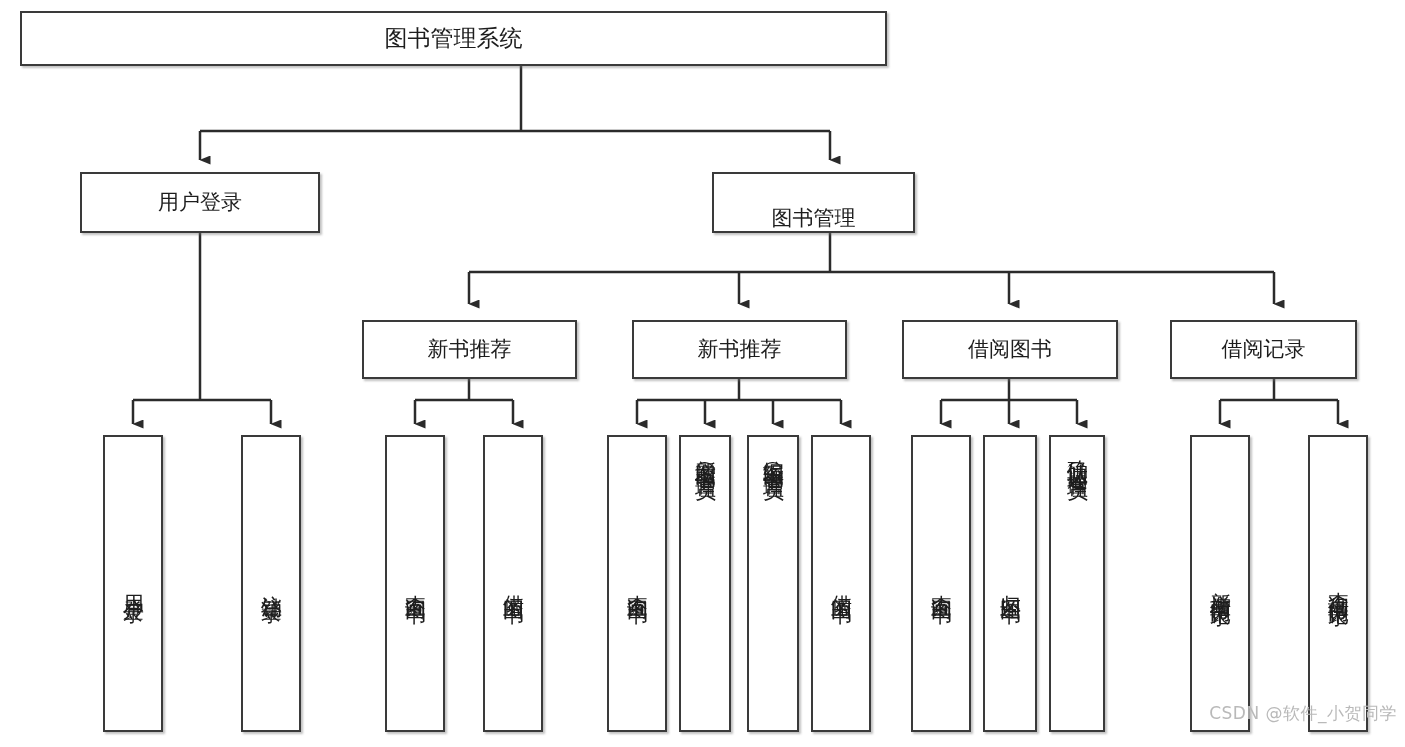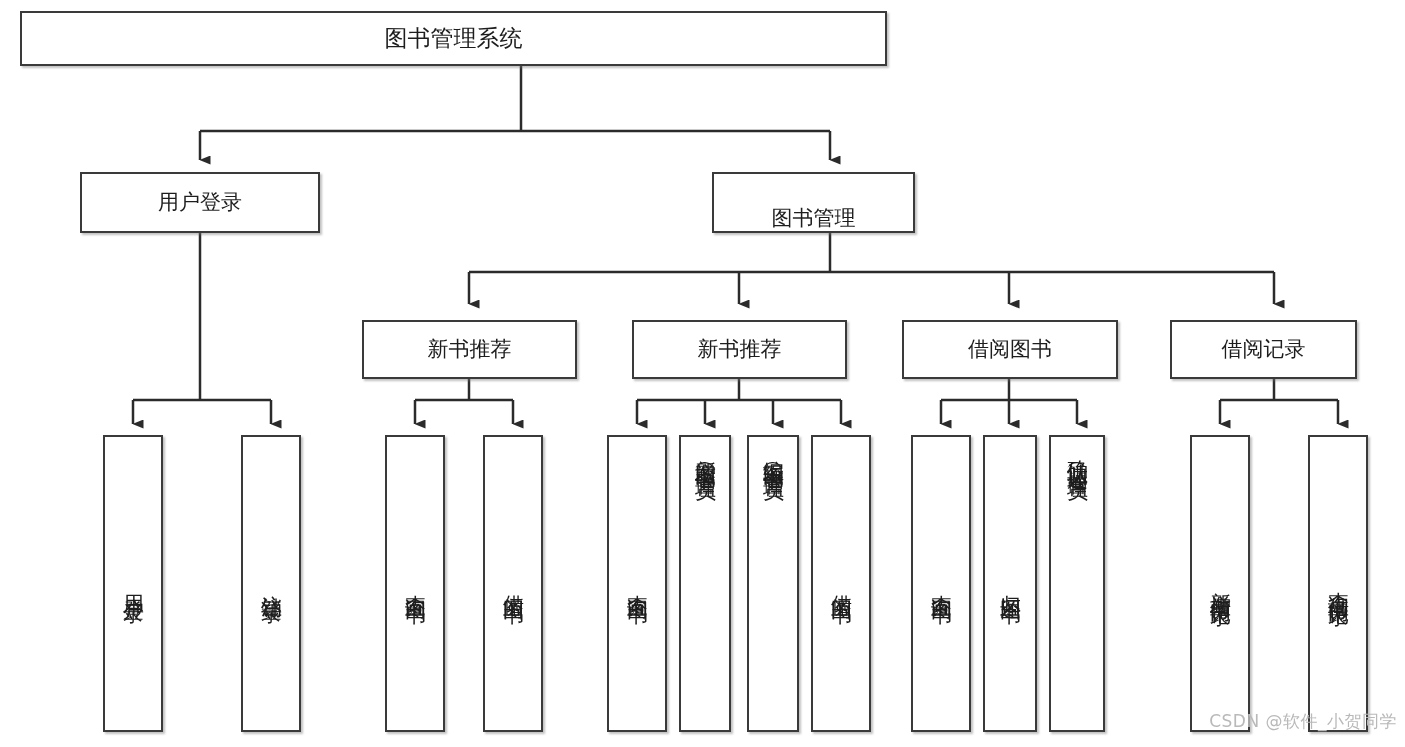--- a/index.html
+++ b/index.html
@@ -94,21 +94,21 @@
   .node.leaf.top-text {
     align-items: flex-start;
   }
   .node.leaf.top-text .node-label {
     margin-top: 6px;
   }
   
   #watermark {
     position: absolute;
     right: 8px;
-    bottom: 14px;
+    bottom: 22px;
     font-size: 17px;
     color: #b9b9b9;
     letter-spacing: 0.5px;
     z-index: 5;
     white-space: nowrap;
   }
 </style>
 </head>
 <body>
 

